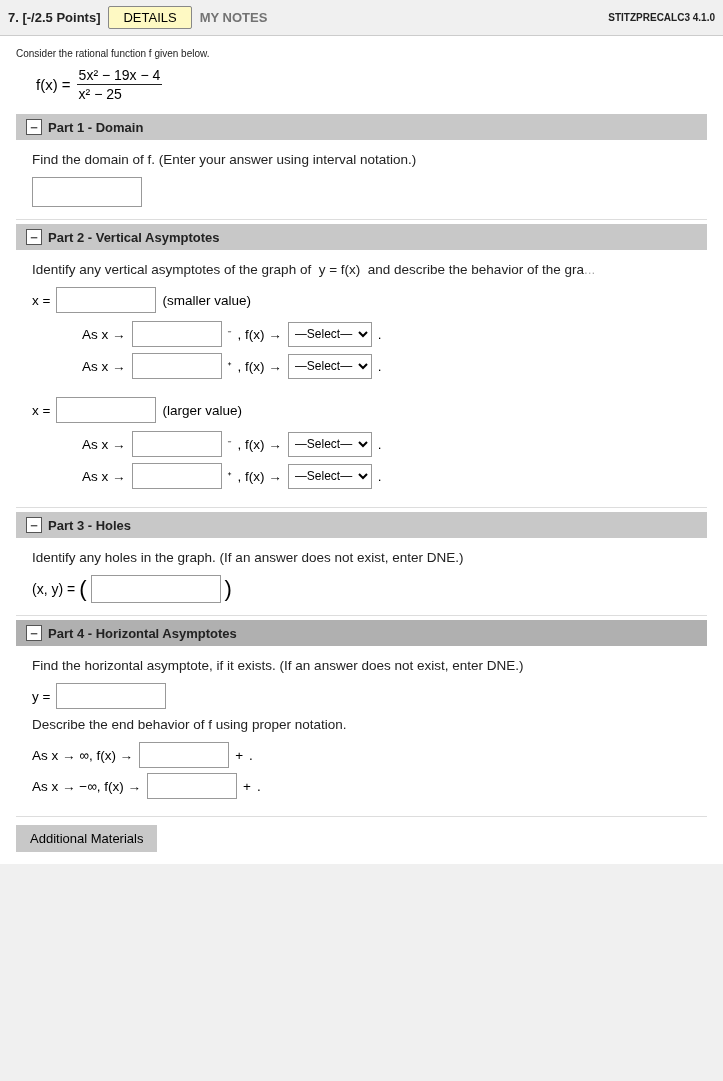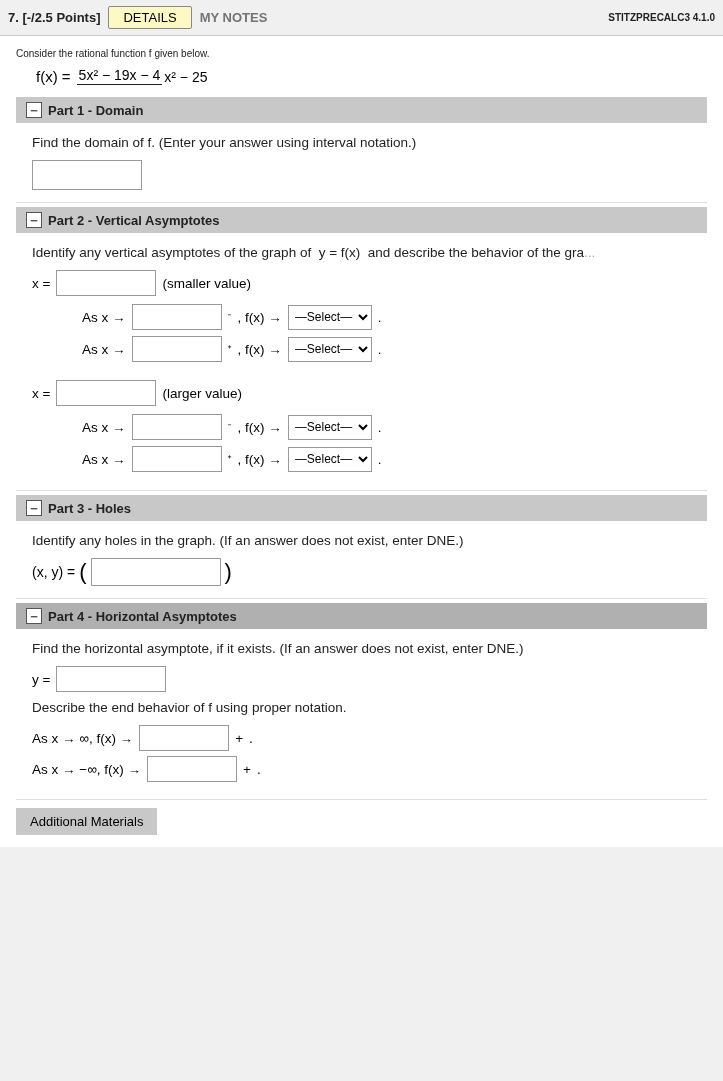--- a/index.html
+++ b/index.html
@@ -61,22 +61,22 @@
 
     .function-display {
       display: flex;
       align-items: center;
       font-size: 15px;
       margin: 8px 0 12px 20px;
       gap: 6px;
     }
     .fraction {
       display: inline-flex;
-      flex-direction: row;
-      align-items: flex-end;
+      flex-direction: column;
+      align-items: flex-start;
       font-size: 14px;
     }
     .fraction .numerator {
       border-bottom: 1.5px solid #222;
       padding: 0 2px 1px 2px;
       text-align: center;
     }
     .fraction .denominator {
       padding: 1px 2px 0 2px;
       text-align: center;

